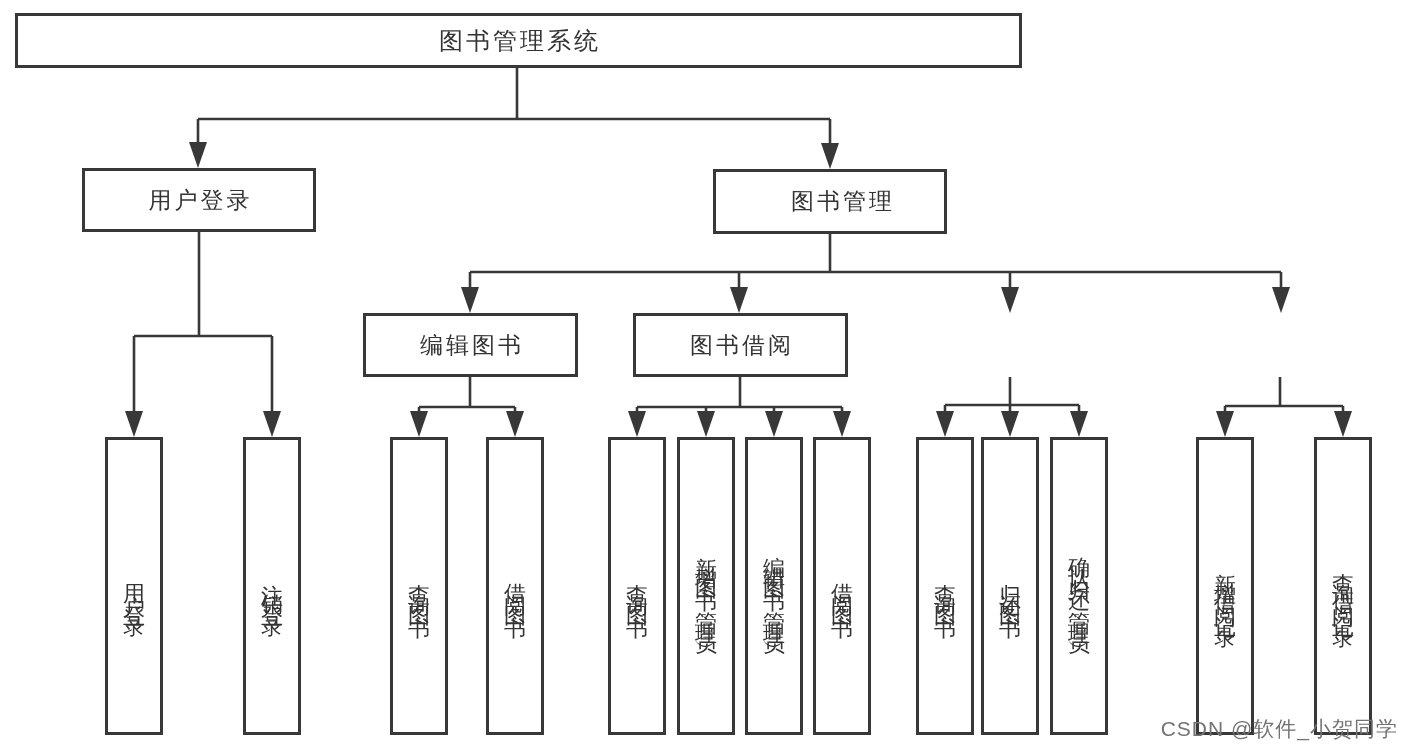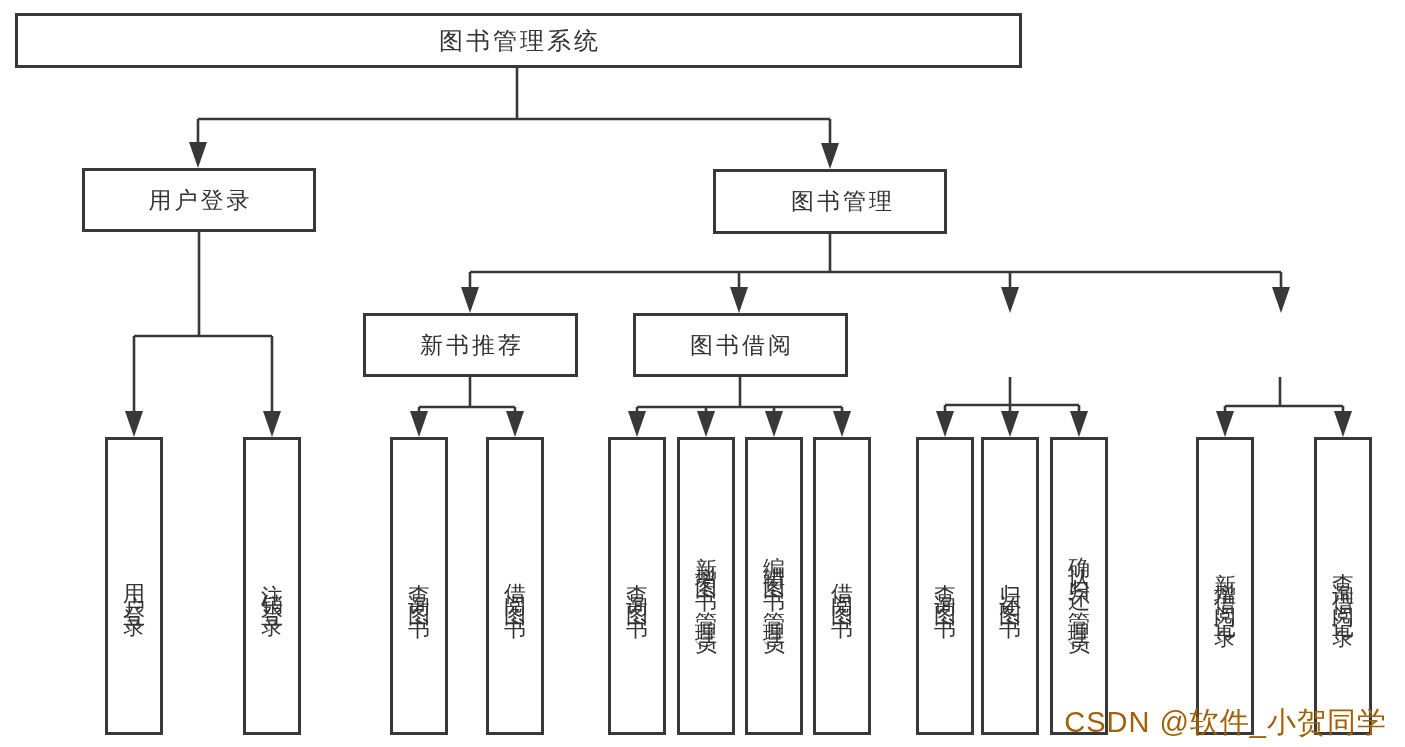--- a/index.html
+++ b/index.html
@@ -68,25 +68,25 @@
   .leaf-g3b { left: 677px; }
   .leaf-g3c { left: 745px; }
   .leaf-g3d { left: 813px; }
   .leaf-g4a { left: 916px; }
   .leaf-g4b { left: 981px; }
   .leaf-g4c { left: 1050px; }
   .leaf-g5a { left: 1196px; }
   .leaf-g5b { left: 1314px; }
   .watermark {
     position: absolute;
-    right: 18px;
+    right: 7px;
     bottom: 4px;
     z-index: 5;
-    color: #a16207;
-    font-size: 29px;
+    color: #737373;
+    font-size: 21px;
     letter-spacing: 1px;
     white-space: nowrap;
   }
 </style>
 </head>
 <body>
 
 <div class="canvas">
 
   <svg class="wires" viewBox="0 0 1405 747" xmlns="http://www.w3.org/2000/svg">
@@ -127,21 +127,21 @@
       <polygon points="1216,411 1234,411 1225,437"></polygon>
       <polygon points="1334,411 1352,411 1343,437"></polygon>
     </g>
   </svg>
 
   <div class="box root-box h-label">图书管理系统</div>
 
   <div class="box lvl1-a h-label">用户登录</div>
   <div class="box lvl1-b h-label">图书管理</div>
 
-  <div class="box lvl2 lvl2-a h-label">新书推荐</div>
+  <div class="box lvl2 lvl2-a h-label">编辑图书</div>
   <div class="box lvl2 lvl2-b h-label">图书借阅</div>
 
   <div class="box leaf leaf-g1a">用户登录</div>
   <div class="box leaf leaf-g1b">注销登录</div>
 
   <div class="box leaf leaf-g2a">查询图书</div>
   <div class="box leaf leaf-g2b">借阅图书</div>
 
   <div class="box leaf leaf-g3a">查询图书</div>
   <div class="box leaf leaf-g3b">新增图书（管理员）</div>

